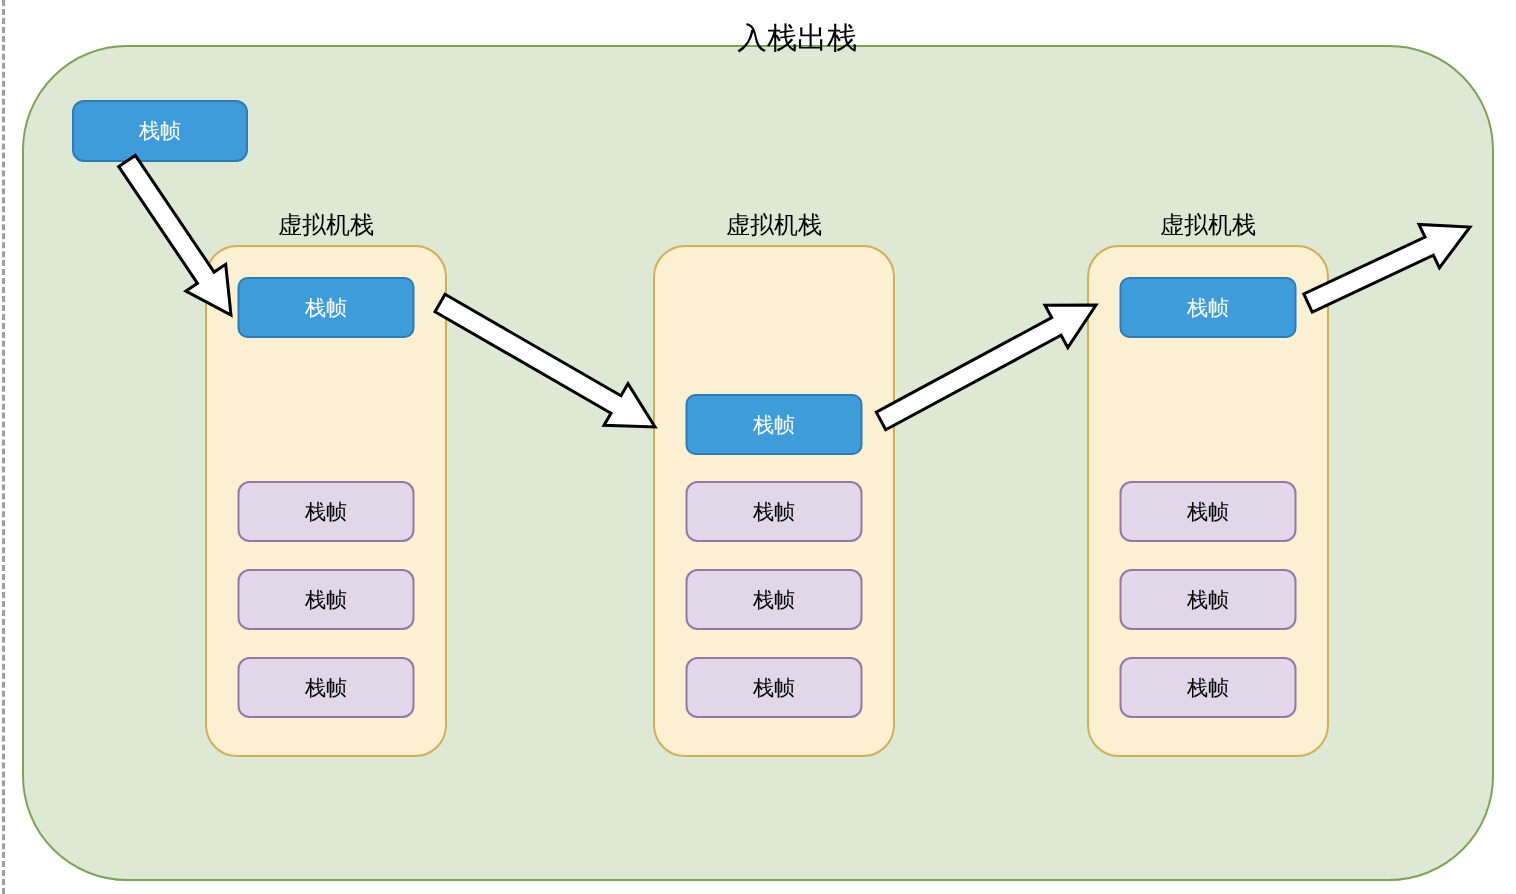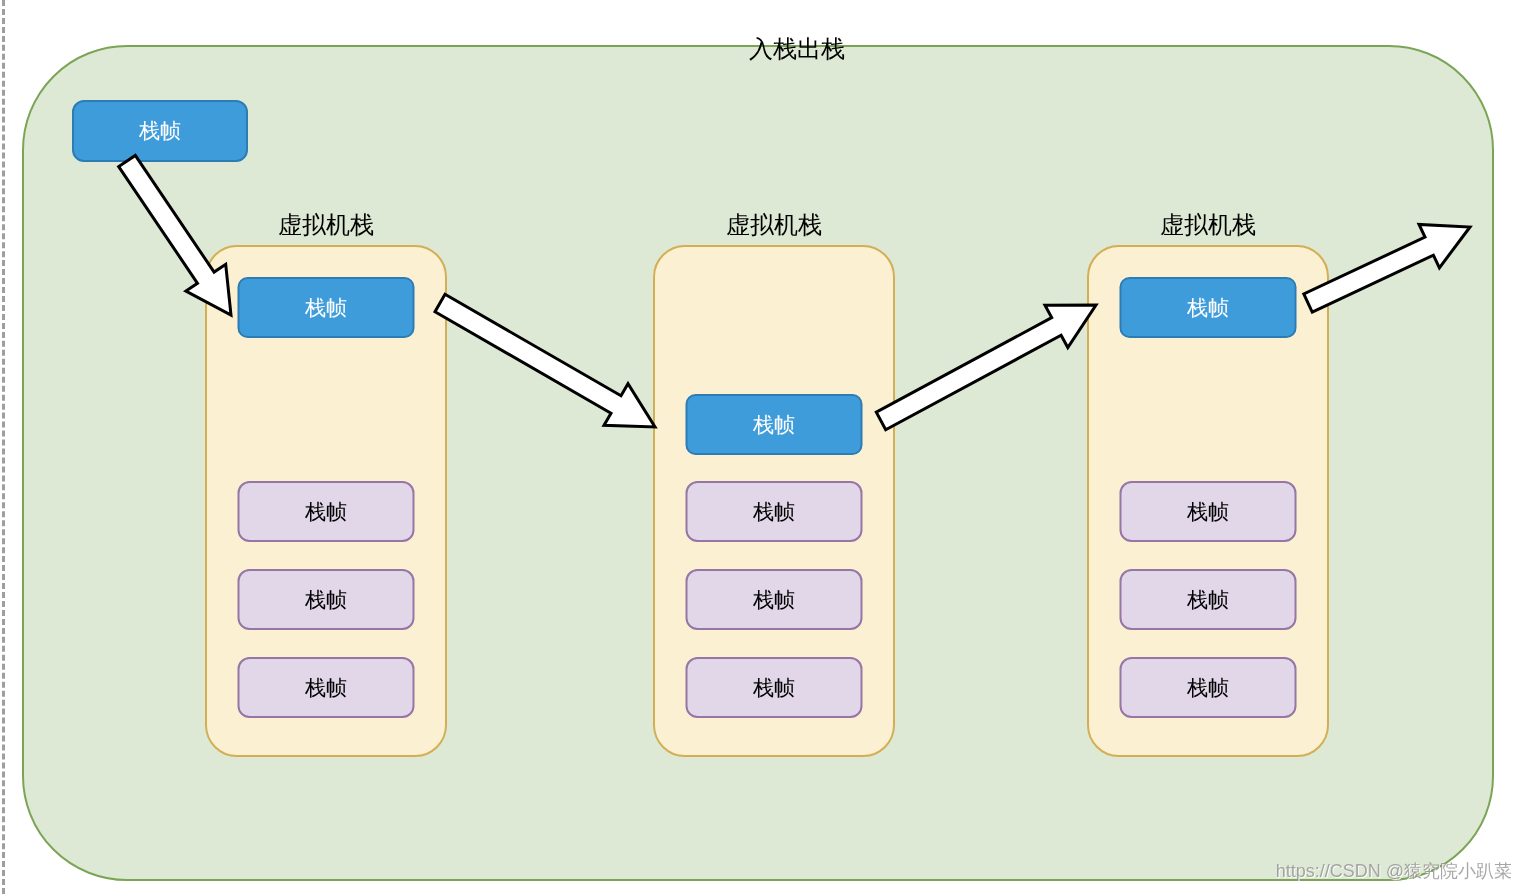--- a/index.html
+++ b/index.html
@@ -19,23 +19,23 @@
     position: absolute;
     left: 2px;
     top: 0;
     height: 894px;
     width: 0;
     border-left: 3px dashed #9e9e9e;
   }
   .diagram-title {
     position: absolute;
     left: 797px;
-    top: 33px;
+    top: 18px;
     transform: translateX(-50%);
-    font-size: 24px;
+    font-size: 30px;
     color: #000;
     white-space: nowrap;
   }
   .green-region {
     position: absolute;
     left: 22px;
     top: 45px;
     width: 1472px;
     height: 836px;
     box-sizing: border-box;
@@ -176,15 +176,14 @@
     <div class="frame-box purple row-3">栈帧</div>
   </div>
 
   <svg class="arrows-layer" viewBox="0 0 1516 894" xmlns="http://www.w3.org/2000/svg">
     <polygon points="118.7,166.6 197.5,283.3 185.9,291.1 231,315 225.7,264.3 214.1,272.1 135.3,155.4"></polygon>
     <polygon points="435,311.7 611,413.2 604,425.3 655,427 628,383.7 621,395.8 445,294.3"></polygon>
     <polygon points="885.7,429.8 1061.1,335.2 1067.8,347.5 1096,305 1045,305.3 1051.7,317.6 876.3,412.2"></polygon>
     <polygon points="1312.2,312.1 1433.4,255.2 1439.4,267.8 1470,227 1419,224.4 1425,237.1 1303.8,293.9"></polygon>
   </svg>
 
-  <div class="watermark">https://CSDN @猿究院小趴菜</div>
 
 </div>
 
 </body></html>

